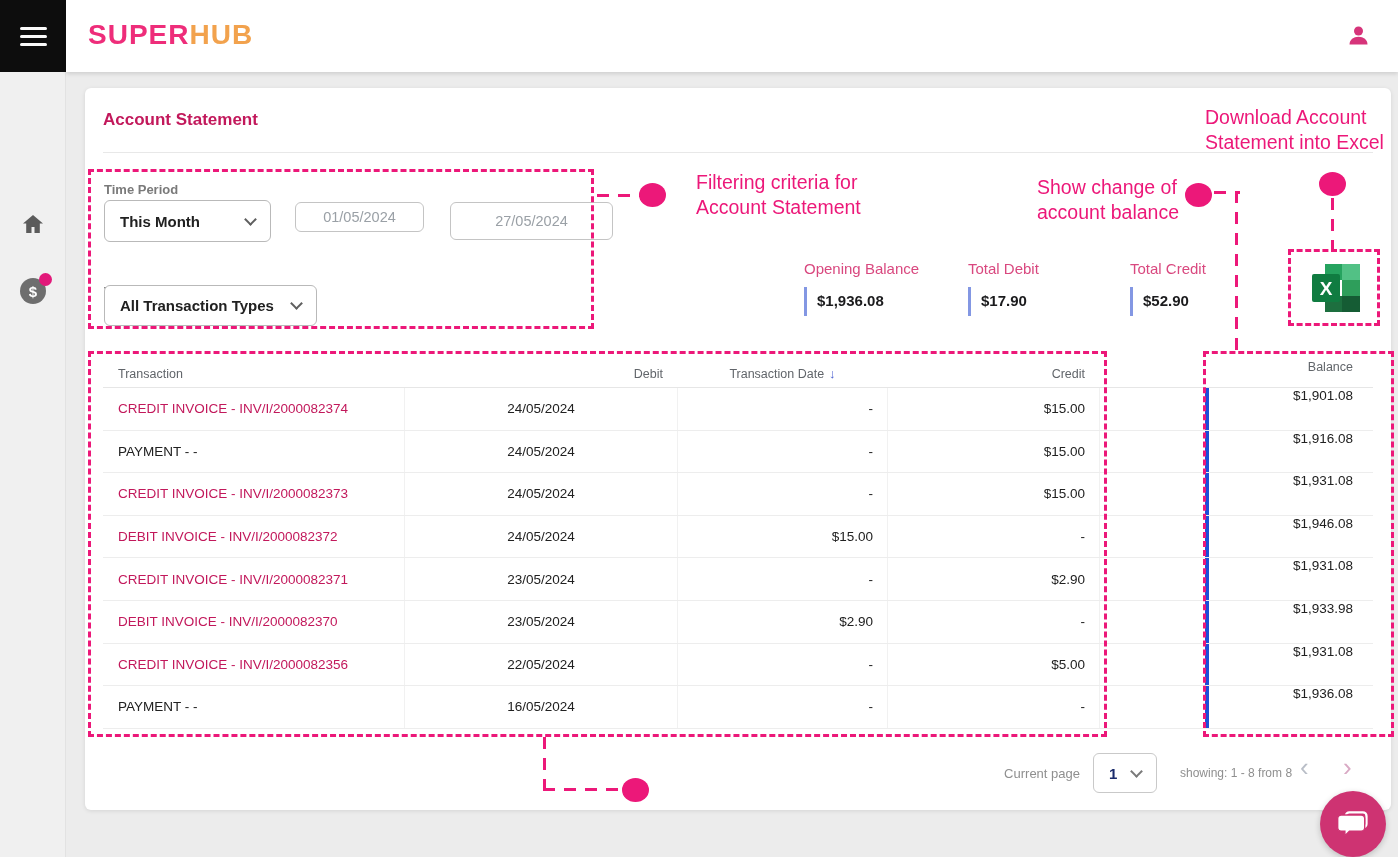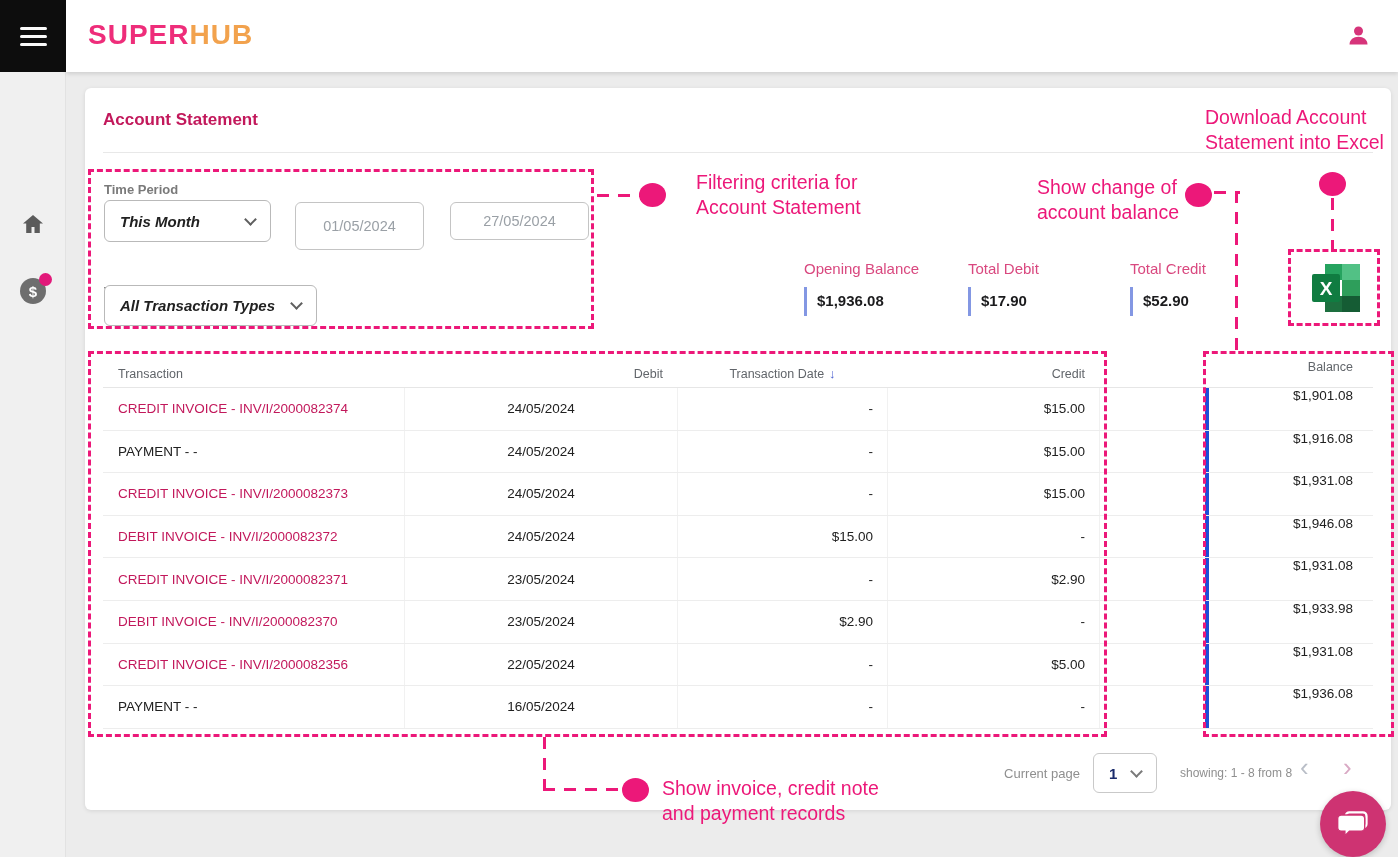--- a/index.html
+++ b/index.html
@@ -24,21 +24,21 @@
   .logo .ls { color:#F2A24D; }
   .user-ic { position:absolute; right:26px; top:22px; cursor:pointer; }
 
   
   .card { position:absolute; left:85px; top:88px; width:1306px; height:722px; background:#fff; border-radius:6px; box-shadow:0 1px 4px rgba(0,0,0,.10); }
   .card-title { position:absolute; left:18px; top:22px; font-size:17px; font-weight:bold; color:#C2185B; }
   .title-rule { position:absolute; left:18px; top:64px; width:1270px; height:1px; background:#E8E8E8; }
 
   .flabel { position:absolute; font-size:13px; font-weight:bold; color:#7A7A7A; }
   .selectbox { position:absolute; background:#fff; border:1px solid #B9B9B9; border-radius:6px; display:flex; align-items:center; justify-content:space-between; padding:0 15px; cursor:pointer; }
-  .selectbox .selval { font-size:15px; font-weight:bold; color:#212121;font-style:italic; }
+  .selectbox .selval { font-size:15px; font-weight:bold; color:#212121; }
   .chev { width:9px; height:9px; border-right:2px solid #5F5F5F; border-bottom:2px solid #5F5F5F; transform:rotate(45deg); margin-top:-4px; }
   .dateinput { position:absolute; border:1px solid #C4C4C4; border-radius:6px; text-align:center; font-size:14.5px; color:#9AA0A6; font-family:"Liberation Sans", sans-serif; background:#fff; }
 
   .sumitem { position:absolute; top:172px; }
   .sumlabel { font-size:15px; color:#D9487F; }
   .sumval { margin-top:10px; border-left:3px solid #8397E3; padding:5px 0 7px 10px; font-size:15px; font-weight:bold; color:#1B1B1D; }
 
   .excel-btn { position:absolute; left:1225px; top:174px; width:52px; height:52px; cursor:pointer; }
 
   
@@ -115,22 +115,22 @@
 
   <div class="card">
     <div class="card-title">Account Statement</div>
     <div class="title-rule"></div>
 
     <div class="flabel" style="left:19px; top:94px;">Time Period</div>
     <div class="selectbox" style="left:19px; top:112px; width:167px; height:42px;">
       <span class="selval">This Month</span>
       <span class="chev"></span>
     </div>
-    <input class="dateinput" style="left: 210px; top: 114px; width: 129px; height: 48px;" value="01/05/2024">
-    <input class="dateinput" style="left: 365px; top: 114px; width: 139px; height: 38px; text-align: center;" value="27/05/2024">
+    <input class="dateinput" style="left: 210px; top: 114px; width: 129px; height: 30px;" value="01/05/2024">
+    <input class="dateinput" style="left: 365px; top: 114px; width: 163px; height: 38px; text-align: center;" value="27/05/2024">
     <div class="flabel" style="left:19px; top:196px;">Transaction Type</div>
     <div class="selectbox" style="left:19px; top:197px; width:213px; height:41px;">
       <span class="selval">All Transaction Types</span>
       <span class="chev"></span>
     </div>
 
     <div class="sumitem" style="left:719px;">
       <div class="sumlabel">Opening Balance</div>
       <div class="sumval">$1,936.08</div>
     </div>
@@ -277,24 +277,20 @@
     <div class="ann" style="left:1205px; top:105px;">
       <div>Download Account</div>
       <div>Statement into Excel</div>
     </div>
     <div class="adot" style="left:1319px; top:172px;"></div>
     <div class="vdash" style="left:1331px; top:198px; height:51px;"></div>
 
     <div class="vdash" style="left:543px; top:737px; height:52px;"></div>
     <div class="hdash" style="left:543px; top:788px; width:84px;"></div>
     <div class="adot" style="left:622px; top:778px;"></div>
-    <div class="ann" style="left:662px; top:776px;">
-      <div>Show invoice, credit note</div>
-      <div>and payment records</div>
-    </div>
   </div>
 
   <div class="chat-fab">
     <svg width="36" height="36" viewBox="0 0 40 40">
       <rect x="12" y="7" width="23" height="17" rx="4" fill="none" stroke="#FFFFFF" stroke-width="2.5"></rect>
       <path d="M7 10 h22 a4 4 0 0 1 4 4 v10 a4 4 0 0 1-4 4 H16 l-5 5 v-5 H7 a4 4 0 0 1-4-4 V14 a4 4 0 0 1 4-4 Z" fill="#FFFFFF" stroke="#CE3372" stroke-width="1.5"></path>
     </svg>
   </div>
 
 </div>

